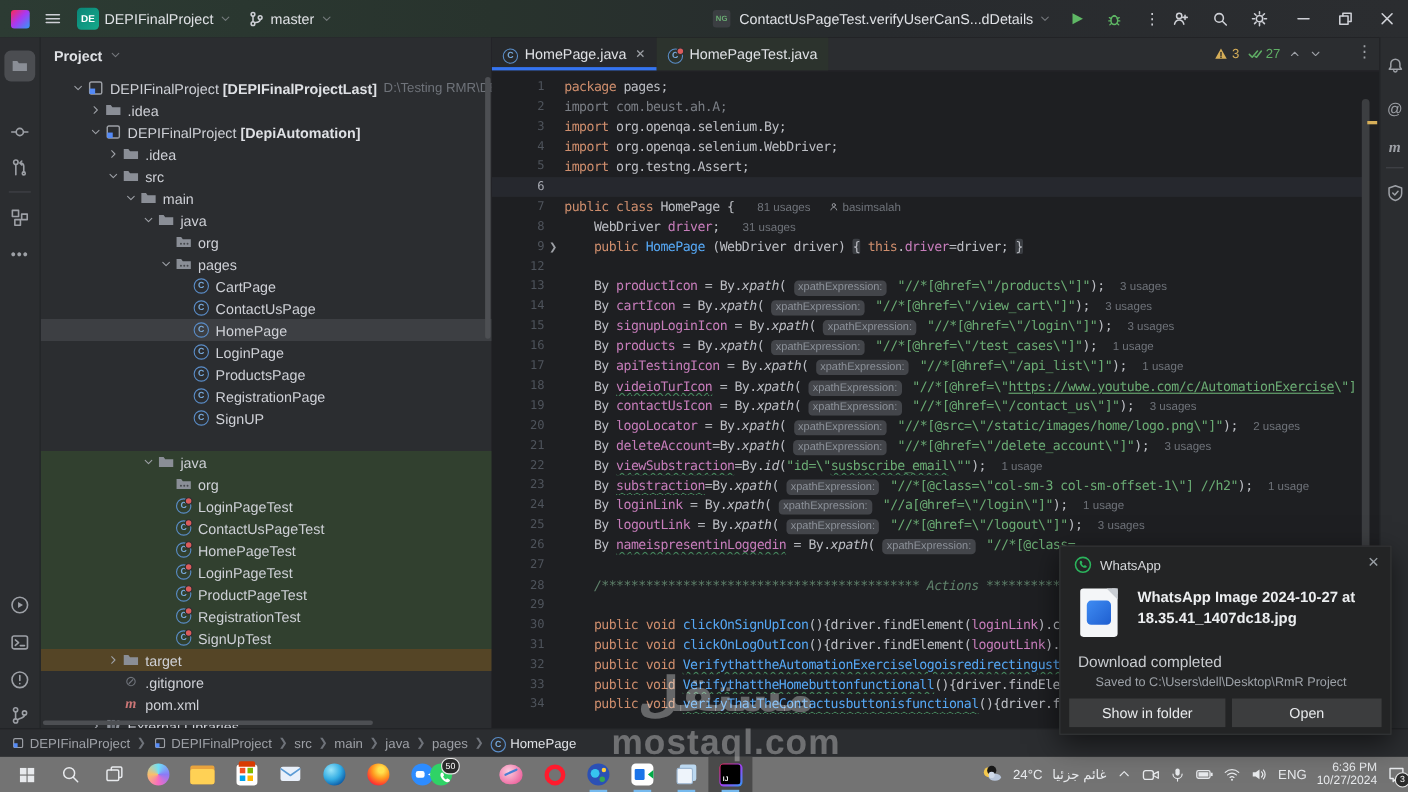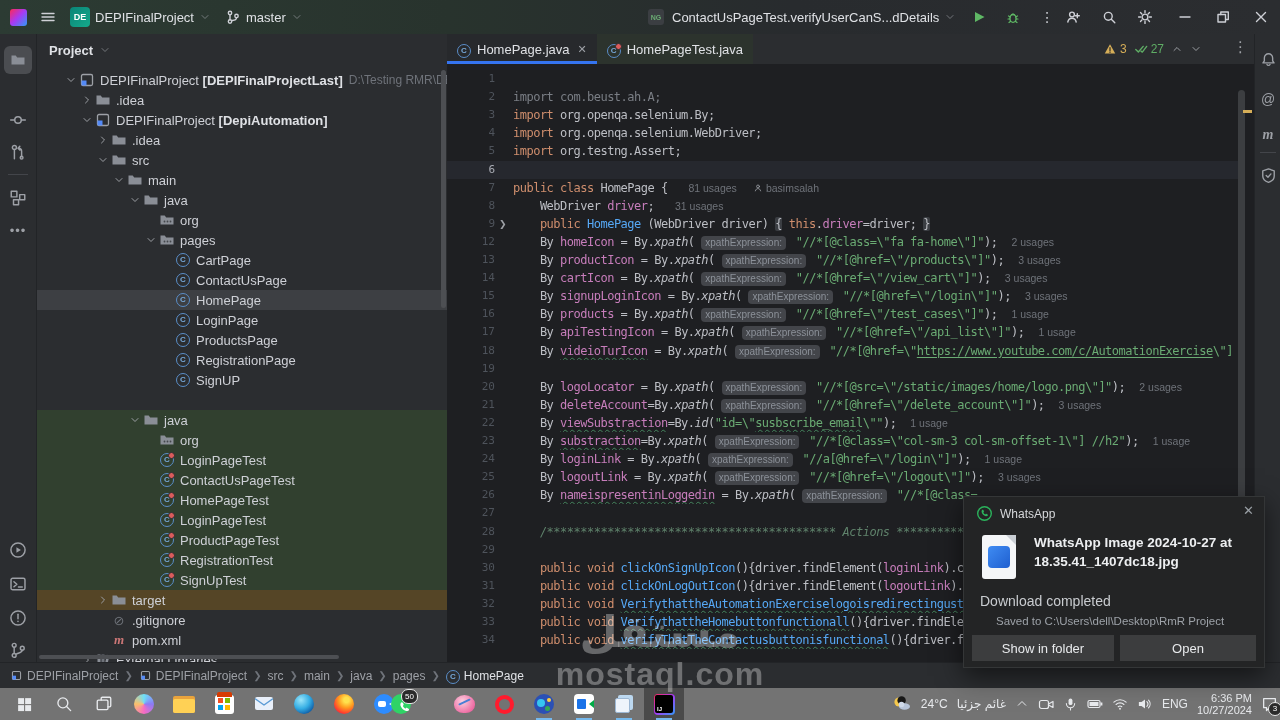--- a/index.html
+++ b/index.html
@@ -592,20 +592,21 @@
           <div class="x">✕</div>
         </div>
         <div class="tab testtint">
           <div><span class="cls-ic">C<span class="tdot"></span></span></div>
           <span>HomePageTest.java</span>
         </div>
       </div>
     <div id="tab-more">⋮</div>
     <div id="code">
         <div class="gnum" style="top: 6px;">1</div>
+        <div class="cl" style="top: 6px;"><span class="ck">package </span><span class="cp">pages;</span></div>
         <div class="gnum" style="top: 24.1px;">2</div>
         <div class="cl" style="top: 24.1px;"><span class="cd">import com.beust.ah.A;</span></div>
         <div class="gnum" style="top: 42.2px;">3</div>
         <div class="cl" style="top: 42.2px;"><span class="ck">import </span><span class="cp">org.openqa.selenium.By;</span></div>
         <div class="gnum" style="top: 60.3px;">4</div>
         <div class="cl" style="top: 60.3px;"><span class="ck">import </span><span class="cp">org.openqa.selenium.WebDriver;</span></div>
         <div class="gnum" style="top: 78.4px;">5</div>
         <div class="cl" style="top: 78.4px;"><span class="ck">import </span><span class="cp">org.testng.Assert;</span></div>
         <div class="caretline" style="top: 96.5px;"></div>
         <div class="gnum cur" style="top: 96.5px;">6</div>
@@ -614,34 +615,34 @@
         <div class="cl" style="top: 114.6px;"><span class="ck">public class </span><span class="cp">HomePage { </span><span class="cu">81 usages</span><span class="cau"><svg style="display:inline-block;vertical-align:-1px;margin-right:3px" width="10" height="10" viewBox="0 0 16 16" fill="none" stroke-linecap="round" stroke-linejoin="round">
               <circle cx="8" cy="5.5" r="2.3" stroke="#9da0a6" stroke-width="1.3"></circle>
               <path d="M3.8 12.6c.6-2.6 2.3-3.6 4.2-3.6s3.6 1 4.2 3.6" stroke="#9da0a6" stroke-width="1.3"></path>
             </svg>basimsalah</span></div>
         <div class="gnum" style="top: 132.7px;">8</div>
         <div class="cl" style="top: 132.7px;"><span class="cp">    WebDriver </span><span class="cf">driver</span><span class="cp">; </span><span class="cu">31 usages</span></div>
         <div class="gnum" style="top: 150.8px;">9</div>
         <div class="gfold" style="top: 150.8px;">❯</div>
         <div class="cl" style="top: 150.8px;"><span class="ck">    public </span><span class="cmn">HomePage</span><span class="cp"> (WebDriver driver) </span><span class="cbr">{</span><span class="cp"> </span><span class="ck">this</span><span class="cp">.</span><span class="cf">driver</span><span class="cp">=driver; </span><span class="cbr">}</span></div>
         <div class="gnum" style="top: 168.9px;">12</div>
-        <div class="cl" style="top: 168.9px;"><span class="cp">    By </span><span class="cf">homeIcon</span><span class="cp"> = By.</span><span class="cit">xpath</span><span class="cp">( </span><span class="ch">xpathExpression:</span><span class="cs"> "//*[@class=\"fa fa-home\"]"</span><span class="cp">);</span><span class="cu">2 usages</span></div>
         <div class="gnum" style="top: 187px;">13</div>
         <div class="cl" style="top: 187px;"><span class="cp">    By </span><span class="cf">productIcon</span><span class="cp"> = By.</span><span class="cit">xpath</span><span class="cp">( </span><span class="ch">xpathExpression:</span><span class="cs"> "//*[@href=\"/products\"]"</span><span class="cp">);</span><span class="cu">3 usages</span></div>
         <div class="gnum" style="top: 205.1px;">14</div>
         <div class="cl" style="top: 205.1px;"><span class="cp">    By </span><span class="cf">cartIcon</span><span class="cp"> = By.</span><span class="cit">xpath</span><span class="cp">( </span><span class="ch">xpathExpression:</span><span class="cs"> "//*[@href=\"/view_cart\"]"</span><span class="cp">);</span><span class="cu">3 usages</span></div>
         <div class="gnum" style="top: 223.2px;">15</div>
         <div class="cl" style="top: 223.2px;"><span class="cp">    By </span><span class="cf">signupLoginIcon</span><span class="cp"> = By.</span><span class="cit">xpath</span><span class="cp">( </span><span class="ch">xpathExpression:</span><span class="cs"> "//*[@href=\"/login\"]"</span><span class="cp">);</span><span class="cu">3 usages</span></div>
         <div class="gnum" style="top: 241.3px;">16</div>
         <div class="cl" style="top: 241.3px;"><span class="cp">    By </span><span class="cf">products</span><span class="cp"> = By.</span><span class="cit">xpath</span><span class="cp">( </span><span class="ch">xpathExpression:</span><span class="cs"> "//*[@href=\"/test_cases\"]"</span><span class="cp">);</span><span class="cu">1 usage</span></div>
         <div class="gnum" style="top: 259.4px;">17</div>
         <div class="cl" style="top: 259.4px;"><span class="cp">    By </span><span class="cf">apiTestingIcon</span><span class="cp"> = By.</span><span class="cit">xpath</span><span class="cp">( </span><span class="ch">xpathExpression:</span><span class="cs"> "//*[@href=\"/api_list\"]"</span><span class="cp">);</span><span class="cu">1 usage</span></div>
         <div class="gnum" style="top: 277.5px;">18</div>
         <div class="cl" style="top: 277.5px;"><span class="cp">    By </span><span class="cf cw">videioTurIcon</span><span class="cp"> = By.</span><span class="cit">xpath</span><span class="cp">( </span><span class="ch">xpathExpression:</span><span class="cs"> "//*[@href=\"</span><span class="cs clk">https://www.youtube.com/c/AutomationExercise</span><span class="cs">\"]"</span></div>
         <div class="gnum" style="top: 295.6px;">19</div>
+        <div class="cl" style="top: 295.6px;"><span class="cp">    By </span><span class="cf">contactUsIcon</span><span class="cp"> = By.</span><span class="cit">xpath</span><span class="cp">( </span><span class="ch">xpathExpression:</span><span class="cs"> "//*[@href=\"/contact_us\"]"</span><span class="cp">);</span><span class="cu">3 usages</span></div>
         <div class="gnum" style="top: 313.7px;">20</div>
         <div class="cl" style="top: 313.7px;"><span class="cp">    By </span><span class="cf">logoLocator</span><span class="cp"> = By.</span><span class="cit">xpath</span><span class="cp">( </span><span class="ch">xpathExpression:</span><span class="cs"> "//*[@src=\"/static/images/home/logo.png\"]"</span><span class="cp">);</span><span class="cu">2 usages</span></div>
         <div class="gnum" style="top: 331.8px;">21</div>
         <div class="cl" style="top: 331.8px;"><span class="cp">    By </span><span class="cf">deleteAccount</span><span class="cp">=By.</span><span class="cit">xpath</span><span class="cp">( </span><span class="ch">xpathExpression:</span><span class="cs"> "//*[@href=\"/delete_account\"]"</span><span class="cp">);</span><span class="cu">3 usages</span></div>
         <div class="gnum" style="top: 349.9px;">22</div>
         <div class="cl" style="top: 349.9px;"><span class="cp">    By </span><span class="cf cw">viewSubstraction</span><span class="cp">=By.</span><span class="cit">id</span><span class="cp">(</span><span class="cs">"id=\"</span><span class="cs cw">susbscribe_email</span><span class="cs">\""</span><span class="cp">);</span><span class="cu">1 usage</span></div>
         <div class="gnum" style="top: 368px;">23</div>
         <div class="cl" style="top: 368px;"><span class="cp">    By </span><span class="cf cw">substraction</span><span class="cp">=By.</span><span class="cit">xpath</span><span class="cp">( </span><span class="ch">xpathExpression:</span><span class="cs"> "//*[@class=\"col-sm-3 col-sm-offset-1\"] //h2"</span><span class="cp">);</span><span class="cu">1 usage</span></div>
         <div class="gnum" style="top: 386.1px;">24</div>
         <div class="cl" style="top: 386.1px;"><span class="cp">    By </span><span class="cf">loginLink</span><span class="cp"> = By.</span><span class="cit">xpath</span><span class="cp">( </span><span class="ch">xpathExpression:</span><span class="cs"> "//a[@href=\"/login\"]"</span><span class="cp">);</span><span class="cu">1 usage</span></div>

